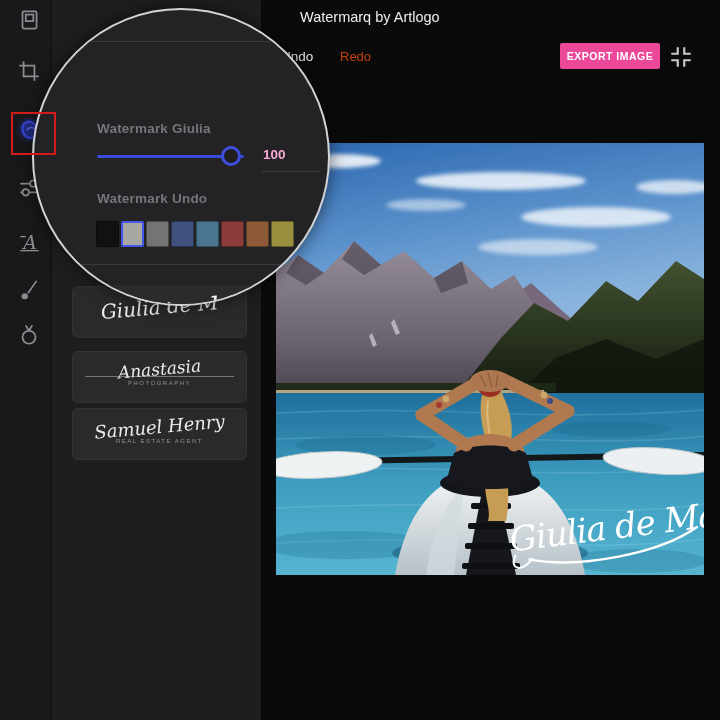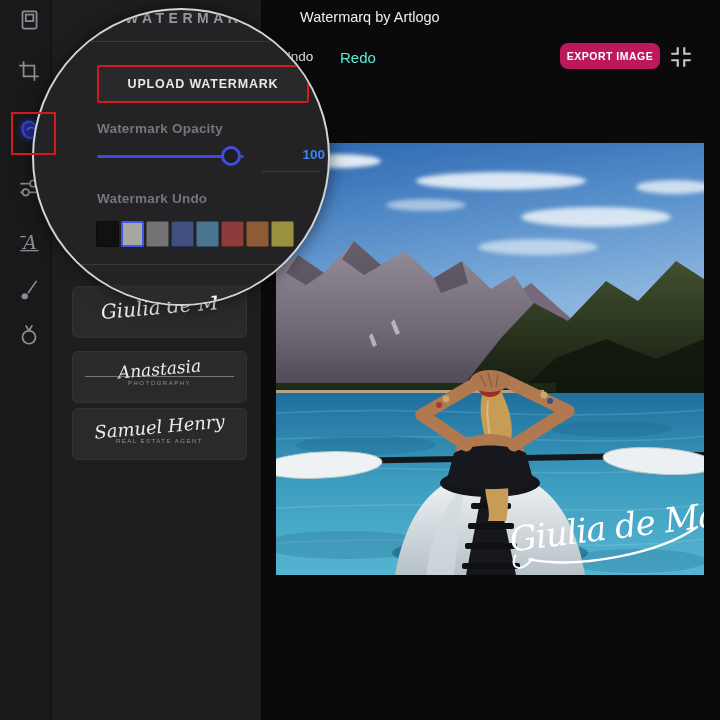--- a/index.html
+++ b/index.html
@@ -19,23 +19,23 @@
             border:1px solid #333336;border-radius:6px;overflow:hidden;}
   .sig-script{display:block;text-align:center;font-family:"DejaVu Serif",serif;font-style:italic;
               color:#ececec;transform:rotate(-5deg);line-height:1;}
   .sig-sub{display:block;text-align:center;font-size:6px;letter-spacing:1.5px;color:#909094;margin-top:2px;}
   .sig-line{position:absolute;left:12px;right:12px;top:24px;height:1px;background:#d8d8d8;opacity:.45;}
 
   
   .app-title{position:absolute;left:300px;top:9px;width:340px;
              font-size:14.5px;color:#ededee;z-index:2;}
   .undo{position:absolute;left:281px;top:49px;font-size:13.5px;color:#e9e9ea;z-index:2;cursor:default;}
-  .redo{position:absolute;left:340px;top:49px;font-size:15px;color:#5eead4;z-index:2;cursor:default;}
-  .export-btn{position:absolute;left:560px;top:43px;width:100px;height:26px;background:#be185d;
-              border:none;border-radius:8px;color:#fff;font-size:10.5px;font-weight:bold;
+  .redo{position:absolute;left:340px;top:49px;font-size:13px;color:#c2410c;z-index:2;cursor:default;}
+  .export-btn{position:absolute;left:560px;top:43px;width:100px;height:26px;background:#ec4899;
+              border:none;border-radius:2px;color:#fff;font-size:10.5px;font-weight:bold;
               letter-spacing:.5px;z-index:2;font-family:"Liberation Sans",sans-serif;}
   .collapse{position:absolute;left:668px;top:44px;width:26px;height:26px;z-index:2;}
 
   
   .photo{position:absolute;left:276px;top:143px;width:428px;height:432px;z-index:1;}
 
   
   .loupe{position:absolute;left:32px;top:8px;width:298px;height:298px;border-radius:50%;
          border:2px solid #d2d3d5;background:#232326;overflow:hidden;z-index:5;
          box-shadow:0 0 18px rgba(0,0,0,.55);}
@@ -43,22 +43,22 @@
   .lp-header{position:absolute;left:62px;top:10px;width:258px;text-align:center;
              font-size:14px;font-weight:bold;letter-spacing:4.5px;color:#97979b;}
   .lp-div{position:absolute;height:1px;background:#39393c;}
   .upload-btn{position:absolute;left:97px;top:65px;width:212px;height:38px;background:#29292c;
               border:2px solid #d31b1b;border-radius:2px;color:#e8e8ea;font-size:12.5px;
               font-weight:bold;letter-spacing:.8px;font-family:"Liberation Sans",sans-serif;}
   .lp-label{position:absolute;font-size:13.5px;font-weight:bold;color:#76767a;letter-spacing:.2px;}
   .slider-track{position:absolute;left:97px;top:155px;width:147px;height:3px;background:#3a49d8;border-radius:2px;}
   .slider-knob{position:absolute;left:221px;top:146px;width:20px;height:20px;border-radius:50%;
                border:3px solid #3f4de2;background:#1f1f22;}
-  .lp-value{position:absolute;left:263px;top:147px;width:62px;text-align:right;
-            font-size:13.5px;font-weight:bold;color:#3b82f6;}
+  .lp-value{position:absolute;left:263px;top:147px;width:62px;text-align:left;
+            font-size:13.5px;font-weight:bold;color:#f9a8d4;}
   .lp-underline{position:absolute;left:262px;top:171px;width:58px;height:1px;background:#3c3c40;}
   .swatch-row{position:absolute;left:96px;top:221px;display:flex;gap:2px;}
   .swatch{width:23px;height:26px;border-radius:2px;border:1px solid rgba(0,0,0,.35);}
   .swatch.selected{border:2px solid #4356ee;}
   .lp-bigcard{position:absolute;left:95px;top:285px;width:172px;height:70px;background:#2b2b2e;
               border-radius:6px;overflow:visible;}
   .lp-bigsig{position:absolute;left:6px;top:6px;width:220px;font-family:"DejaVu Serif",serif;
              font-style:italic;font-size:30px;color:#f4f4f4;transform:rotate(-7deg);white-space:nowrap;}
 
   
@@ -274,26 +274,24 @@
       <g transform="rotate(-7 320 392)">
         <text x="234" y="398" font-family="DejaVu Serif, serif" font-style="italic" font-size="34" letter-spacing="-1" fill="#ffffff">Giulia de Marco</text>
         <path d="M250 408 C300 424 382 418 422 396" stroke="#ffffff" stroke-width="2.4" fill="none"></path>
         <path d="M238 402 C228 416 244 421 254 407" stroke="#ffffff" stroke-width="2" fill="none"></path>
       </g>
     </svg>
   </div>
 
   <div class="loupe">
     <div class="loupe-inner">
-      <div class="lp-header">WATERMARK</div>
       <div class="lp-div" style="left:62px;top:41px;width:258px"></div>
 
-      <button class="upload-btn">UPLOAD WATERMARK</button>
-
-      <div class="lp-label" style="left:97px;top:121px">Watermark Opacity</div>
+
+      <div class="lp-label" style="left:97px;top:121px">Watermark Giulia</div>
       <div class="slider-track"></div>
       <div class="slider-knob"></div>
       <div class="lp-value">100</div>
       <div class="lp-underline"></div>
 
       <div class="lp-label" style="left:97px;top:191px">Watermark Undo</div>
       <div class="swatch-row">
         <div class="swatch" style="background: rgb(17, 17, 19);"></div>
         <div class="swatch selected" style="background: rgb(168, 168, 163);"></div>
         <div class="swatch" style="background: rgb(116, 116, 118);"></div>

